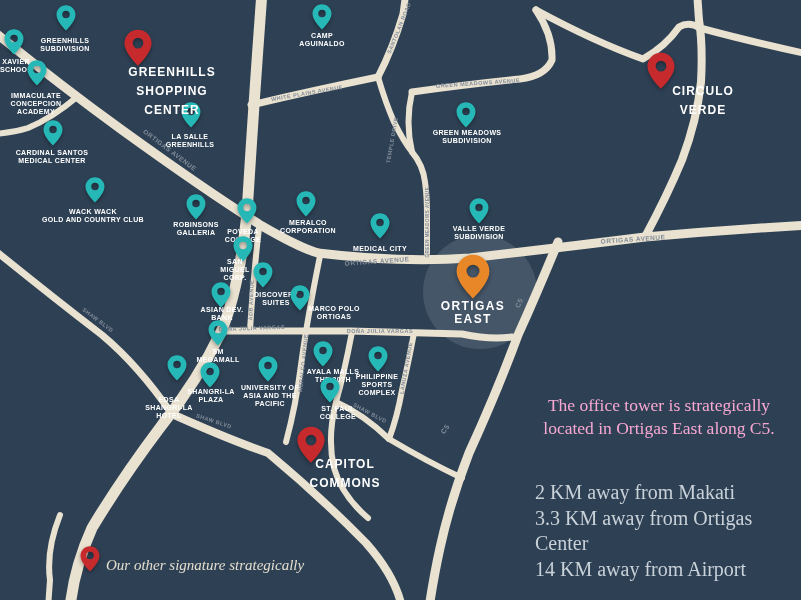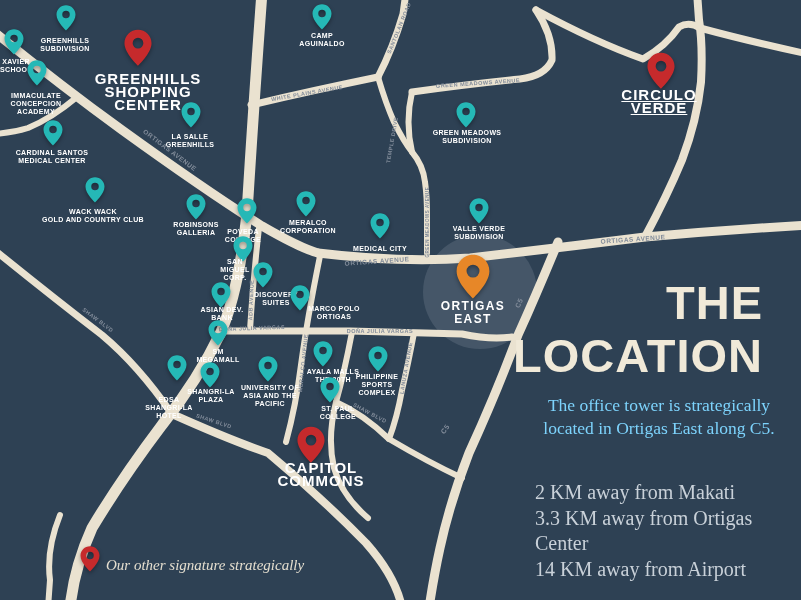--- a/index.html
+++ b/index.html
@@ -3,27 +3,27 @@
 <meta charset="utf-8">
 <style>
   html,body{margin:0;padding:0;}
   body{width:801px;height:600px;overflow:hidden;font-family:"Liberation Sans",sans-serif;}
   #map{position:relative;width:801px;height:600px;background:#2e4154;overflow:hidden;}
   #roads-svg{position:absolute;left:0;top:0;}
   .pin{position:absolute;transform:translate(-50%,-50%);filter:drop-shadow(0 2px 2px rgba(0,0,0,.35));}
   .pin-label{position:absolute;transform:translate(-50%,-50%);color:#ffffff;font-weight:bold;
              text-align:center;white-space:pre;letter-spacing:.35px;}
   .pin-label.teal{font-size:7px;line-height:8px;}
-  .pin-label.red{font-size:15px;line-height:13px;letter-spacing:1px;}
+  .pin-label.red{font-size:12px;line-height:19px;letter-spacing:1px;margin-left:24px;}
   .pin-label.orange{font-size:12px;line-height:12.5px;letter-spacing:1.4px;}
   .road-label{position:absolute;color:#828c9a;font-weight:bold;white-space:nowrap;letter-spacing:.5px;}
   .panel-title{position:absolute;right:38px;top:276px;text-align:right;
                font-weight:bold;font-size:47px;line-height:53px;letter-spacing:1px;color:#f0e9d8;}
   .panel-sub{position:absolute;left:528px;top:394px;width:262px;text-align:center;
-             font-family:"Liberation Serif",serif;font-size:17.5px;line-height:23px;color:#7dd3fc;}
+             font-family:"Liberation Serif",serif;font-size:17.5px;line-height:23px;color:#f9a8d4;}
   .distances{position:absolute;left:535px;top:480px;font-family:"Liberation Serif",serif;
              font-size:20px;line-height:25.5px;color:#c9d1d9;}
   .legend-text{position:absolute;left:106px;top:557px;font-family:"Liberation Serif",serif;
                font-style:italic;font-size:15px;color:#e4decf;}
 </style>
 </head>
 <body>
 
 <div id="map">
 
@@ -201,41 +201,37 @@
 COLLEGE</div>
       <div class="pin" style="left: 138px; top: 50px;"><svg width="29" height="38" viewBox="0 0 24 32">
           <path fill="#c62a2c" fill-rule="evenodd" d="M12 .6C5.7.6.6 5.7.6 12c0 8.4 11.4 18.9 11.4 18.9S23.4 20.4 23.4 12C23.4 5.7 18.3.6 12 .6zm0 15.8a4.5 4.5 0 1 1 0-9 4.5 4.5 0 0 1 0 9z"></path>
         </svg></div>
       <div class="pin-label red" style="left: 148px; top: 91px;">GREENHILLS
 SHOPPING
 CENTER</div>
       <div class="pin" style="left: 661px; top: 73px;"><svg width="29" height="38" viewBox="0 0 24 32">
           <path fill="#c62a2c" fill-rule="evenodd" d="M12 .6C5.7.6.6 5.7.6 12c0 8.4 11.4 18.9 11.4 18.9S23.4 20.4 23.4 12C23.4 5.7 18.3.6 12 .6zm0 15.8a4.5 4.5 0 1 1 0-9 4.5 4.5 0 0 1 0 9z"></path>
         </svg></div>
-      <div class="pin-label red" style="left: 659px; top: 101px; text-decoration: underline;">CIRCULO
+      <div class="pin-label red" style="left: 679px; top: 101px;">CIRCULO
 VERDE</div>
       <div class="pin" style="left: 311px; top: 447px;"><svg width="29" height="38" viewBox="0 0 24 32">
           <path fill="#c62a2c" fill-rule="evenodd" d="M12 .6C5.7.6.6 5.7.6 12c0 8.4 11.4 18.9 11.4 18.9S23.4 20.4 23.4 12C23.4 5.7 18.3.6 12 .6zm0 15.8a4.5 4.5 0 1 1 0-9 4.5 4.5 0 0 1 0 9z"></path>
         </svg></div>
       <div class="pin-label red" style="left: 321px; top: 474px;">CAPITOL
 COMMONS</div>
       <div class="pin" style="left: 473px; top: 279px;"><svg width="35" height="46" viewBox="0 0 24 32">
           <path fill="#e78728" fill-rule="evenodd" d="M12 .6C5.7.6.6 5.7.6 12c0 8.4 11.4 18.9 11.4 18.9S23.4 20.4 23.4 12C23.4 5.7 18.3.6 12 .6zm0 15.8a4.5 4.5 0 1 1 0-9 4.5 4.5 0 0 1 0 9z"></path>
         </svg></div>
       <div class="pin-label orange" style="left: 473px; top: 312px;">ORTIGAS
 EAST</div>
       <div class="pin" style="left: 90px; top: 561px;"><svg width="20" height="27" viewBox="0 0 24 32">
           <path fill="#c62a2c" fill-rule="evenodd" d="M12 .6C5.7.6.6 5.7.6 12c0 8.4 11.4 18.9 11.4 18.9S23.4 20.4 23.4 12C23.4 5.7 18.3.6 12 .6zm0 15.8a4.5 4.5 0 1 1 0-9 4.5 4.5 0 0 1 0 9z"></path>
         </svg></div>
     </div>
 
-  <div class="panel-title">
-    <div>THE</div>
-    <div>LOCATION</div>
-  </div>
 
   <div class="panel-sub">
     <div>The office tower is strategically</div>
     <div>located in Ortigas East along C5.</div>
   </div>
 
   <div class="distances" id="distances">
       <div>2 KM away from Makati</div>
       <div>3.3 KM away from Ortigas Center</div>
       <div>14 KM away from Airport</div>

